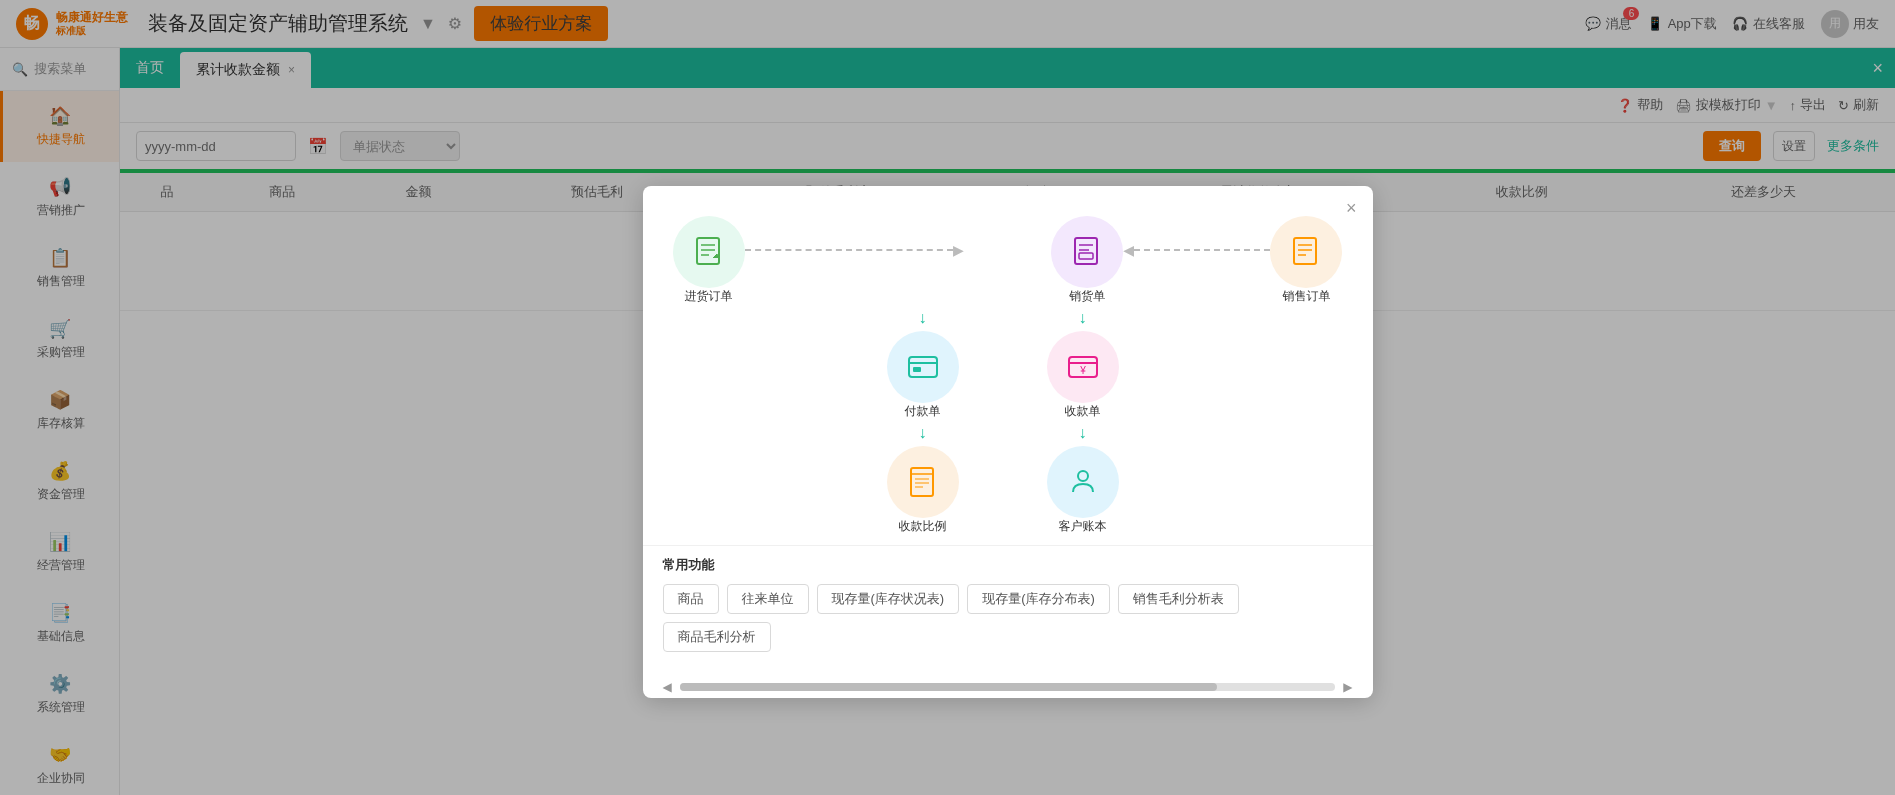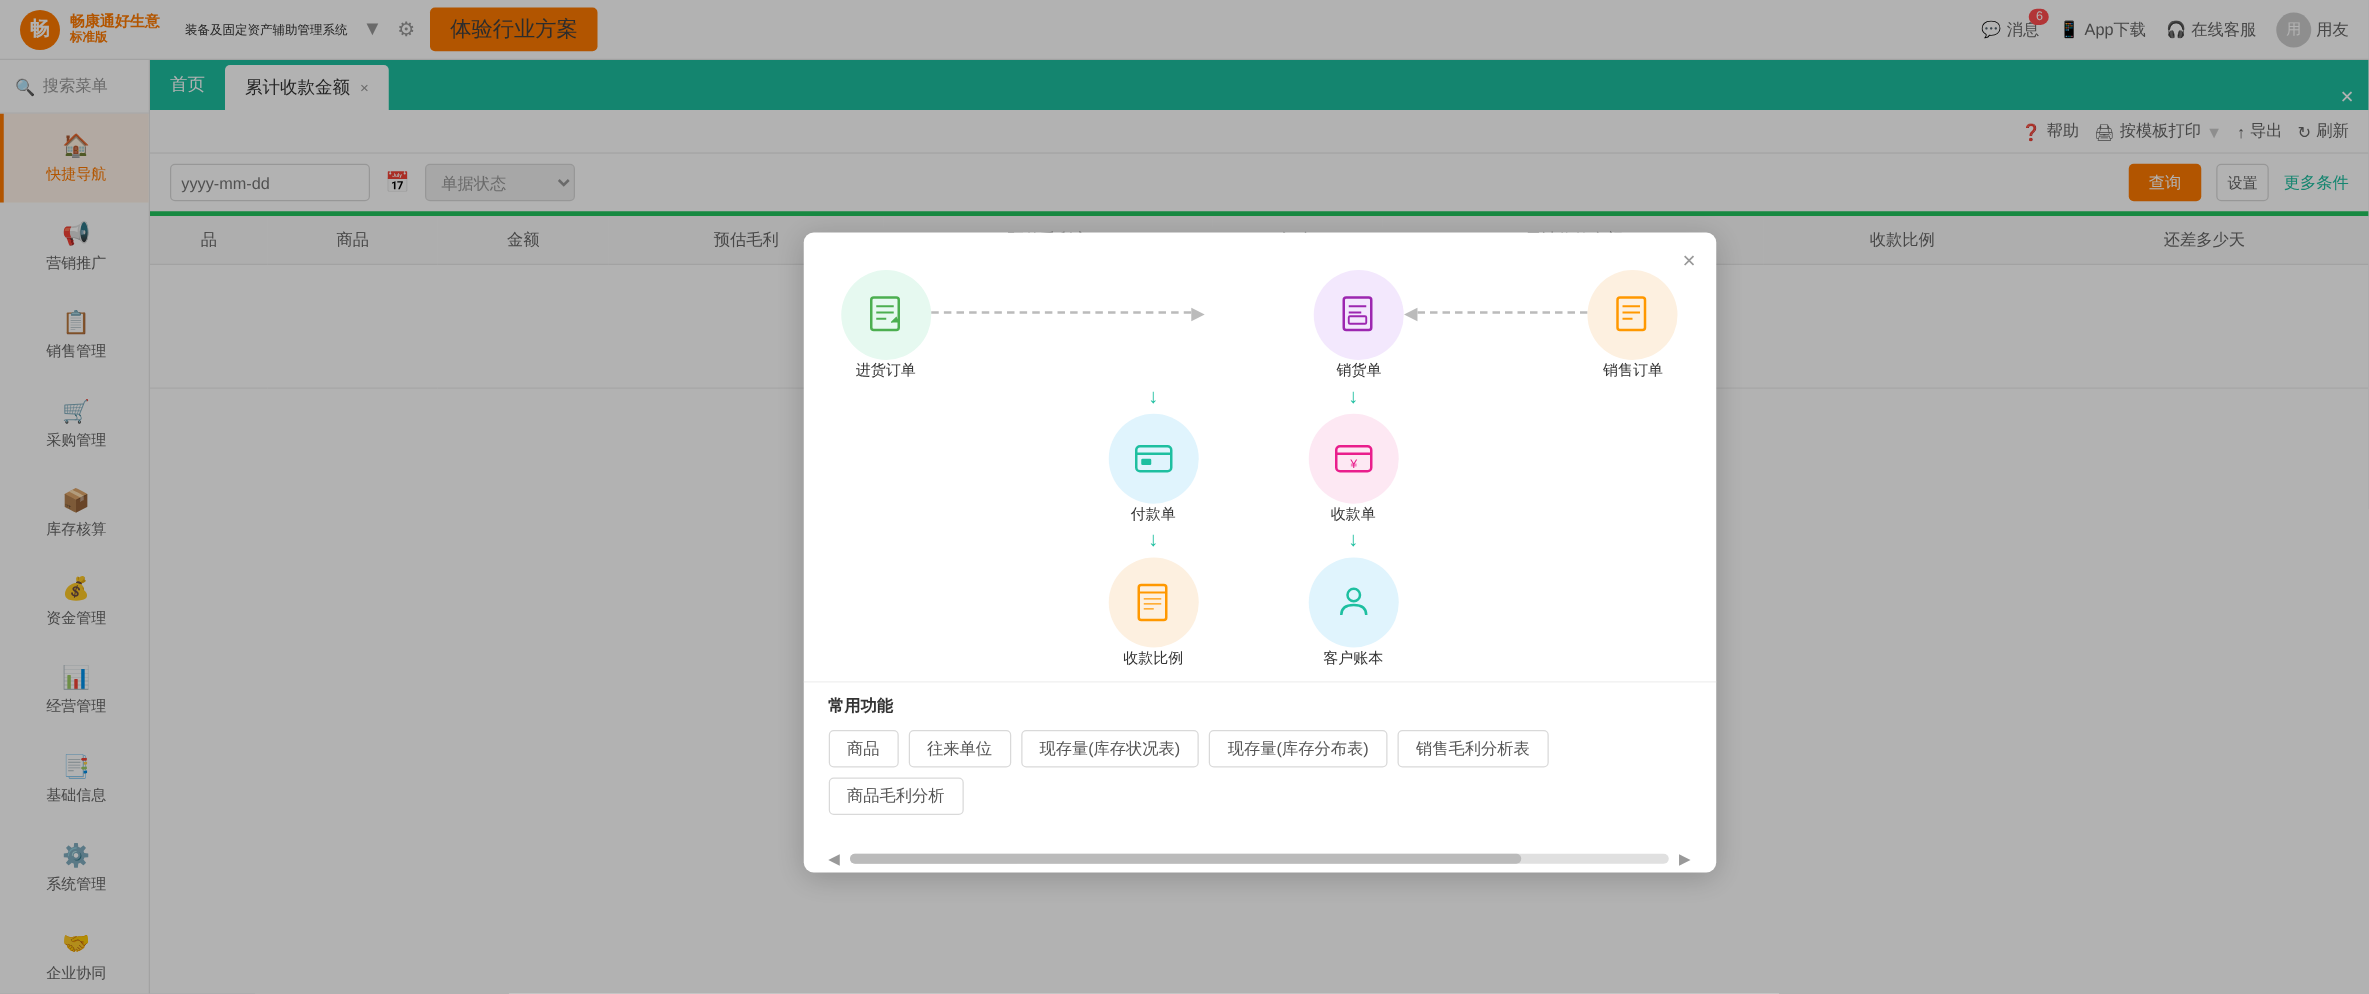--- a/index.html
+++ b/index.html
@@ -5,55 +5,55 @@
     * { box-sizing: border-box; margin: 0; padding: 0; font-family: 'Microsoft YaHei', Arial, sans-serif; }
     body { background: #f0f2f5; overflow: hidden; }
 
     
     .app-container { display: flex; flex-direction: column; height: 795px; width: 1895px; }
     .top-bar { background: #fff; height: 48px; display: flex; align-items: center; padding: 0 16px; border-bottom: 1px solid #e8e8e8; justify-content: space-between; flex-shrink: 0; }
     .top-bar-left { display: flex; align-items: center; gap: 12px; }
     .logo-area { display: flex; align-items: center; gap: 8px; width: 120px; }
     .logo-icon { width: 32px; height: 32px; background: #ff7a00; border-radius: 50%; display: flex; align-items: center; justify-content: center; color: white; font-size: 16px; font-weight: bold; }
     .logo-text { font-size: 12px; color: #ff7a00; font-weight: bold; line-height: 1.2; }
-    .system-title { font-size: 10px; color: #333; font-weight: normal; }
+    .system-title { font-size: 20px; color: #333; font-weight: normal; }
     .top-bar-right { display: flex; align-items: center; gap: 16px; font-size: 13px; color: #666; }
     .top-bar-right .badge-item { display: flex; align-items: center; gap: 4px; cursor: pointer; position: relative; }
     .badge { background: #ff4d4f; color: white; border-radius: 10px; font-size: 10px; padding: 1px 4px; min-width: 16px; text-align: center; position: absolute; top: -8px; right: -8px; }
     .trial-btn { background: #ff7a00; color: #404040; border: none; border-radius: 4px; padding: 6px 16px; font-size: 17px; cursor: pointer; }
     .settings-icon { color: #999; cursor: pointer; font-size: 16px; }
     .dropdown-icon { color: #999; cursor: pointer; }
     .user-avatar { width: 28px; height: 28px; background: #ccc; border-radius: 50%; display: flex; align-items: center; justify-content: center; font-size: 12px; color: white; }
 
     
     .main-layout { display: flex; flex: 1; overflow: hidden; }
 
     
     .sidebar { width: 120px; background: #fff; border-right: 1px solid #e8e8e8; display: flex; flex-direction: column; flex-shrink: 0; }
     .search-menu { padding: 12px; border-bottom: 1px solid #f0f0f0; display: flex; align-items: center; gap: 6px; color: #999; font-size: 13px; cursor: pointer; }
     .nav-item { padding: 14px 8px; display: flex; flex-direction: column; align-items: center; gap: 4px; cursor: pointer; font-size: 12px; color: #666; border-left: 3px solid transparent; transition: all 0.2s; }
     .nav-item.active { background: #fff3e8; color: #ff7a00; border-left-color: #ff7a00; }
     .nav-item .nav-icon { font-size: 18px; }
 
     
     .content-area { flex: 1; display: flex; flex-direction: column; overflow: hidden; background: #f5f5f5; }
-    .tab-bar { background: #1ebfa0; display: flex; align-items: flex-end; height: 40px; flex-shrink: 0; }
+    .tab-bar { background: #1ebfa0; display: flex; align-items: center; height: 40px; flex-shrink: 0; }
     .tab-item { padding: 0 16px; height: 40px; display: flex; align-items: center; cursor: pointer; font-size: 14px; color: rgba(255,255,255,0.8); gap: 8px; }
     .tab-item.active { background: white; color: #333; border-radius: 4px 4px 0 0; margin-top: 4px; height: 36px; }
     .tab-item.home { color: white; }
     .tab-close { color: #999; font-size: 12px; }
     .close-all { margin-left: auto; margin-right: 12px; color: white; cursor: pointer; font-size: 18px; }
 
     
     .toolbar { background: white; padding: 8px 16px; display: flex; align-items: center; justify-content: flex-end; gap: 12px; border-bottom: 1px solid #e8e8e8; font-size: 13px; color: #666; }
     .toolbar-btn { display: flex; align-items: center; gap: 4px; cursor: pointer; }
     .filter-bar { background: white; padding: 8px 16px; display: flex; align-items: center; gap: 12px; border-bottom: 4px solid #22c55e; }
     .filter-input { border: 1px solid #d9d9d9; border-radius: 4px; padding: 4px 8px; font-size: 13px; color: #999; height: 30px; width: 160px; }
     .filter-select { border: 1px solid #d9d9d9; border-radius: 4px; padding: 4px 8px; font-size: 13px; color: #999; height: 30px; width: 120px; }
-    .query-btn { background: #ff7a00; color: white; border: none; border-radius: 4px; padding: 4px 16px; font-size: 13px; cursor: pointer; height: 30px; }
+    .query-btn { background: #ff7a00; color: white; border: none; border-radius: 4px; padding: 4px 16px; font-size: 13px; cursor: pointer; height: 30px; font-weight: bold; }
     .set-btn { background: white; border: 1px solid #d9d9d9; border-radius: 4px; padding: 4px 8px; font-size: 12px; cursor: pointer; color: #666; height: 30px; }
     .more-conditions { font-size: 13px; color: #666; cursor: pointer; }
     .calendar-icon { color: #999; cursor: pointer; }
 
     
     .table-container { flex: 1; overflow: auto; background: white; margin: 0; }
     table { width: 100%; border-collapse: collapse; font-size: 13px; }
     thead tr { background: #fafafa; }
     th { padding: 10px 8px; border-bottom: 1px solid #e8e8e8; font-weight: normal; color: #666; white-space: nowrap; text-align: center; }
     td { padding: 8px; border-bottom: 1px solid #f0f0f0; text-align: center; color: #333; }

